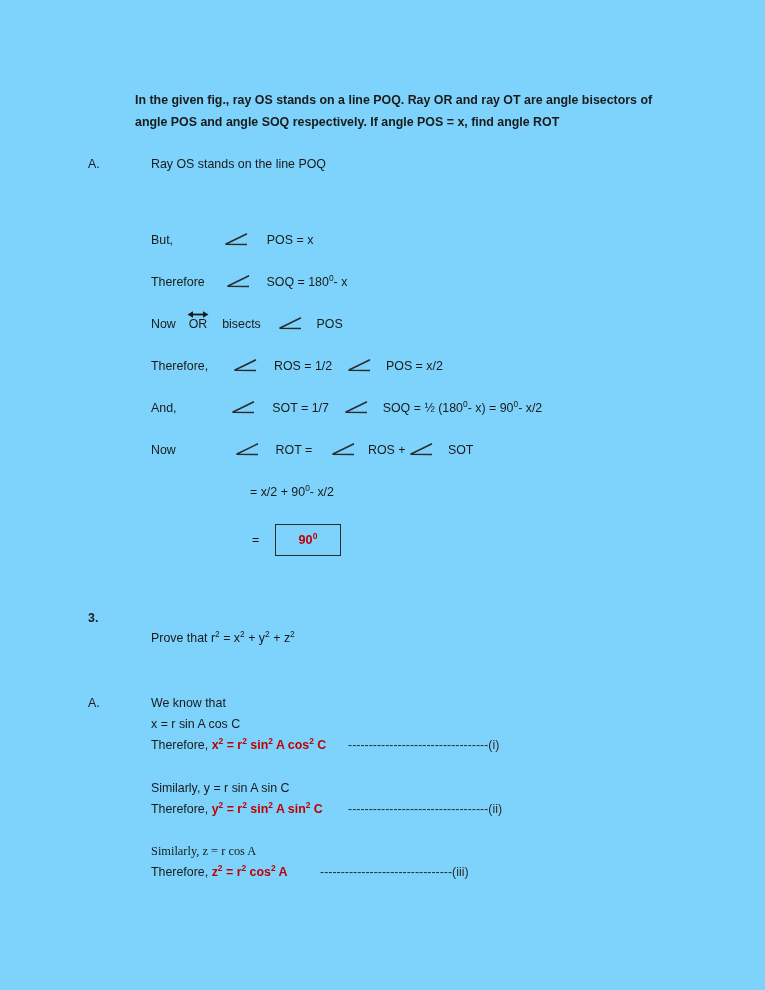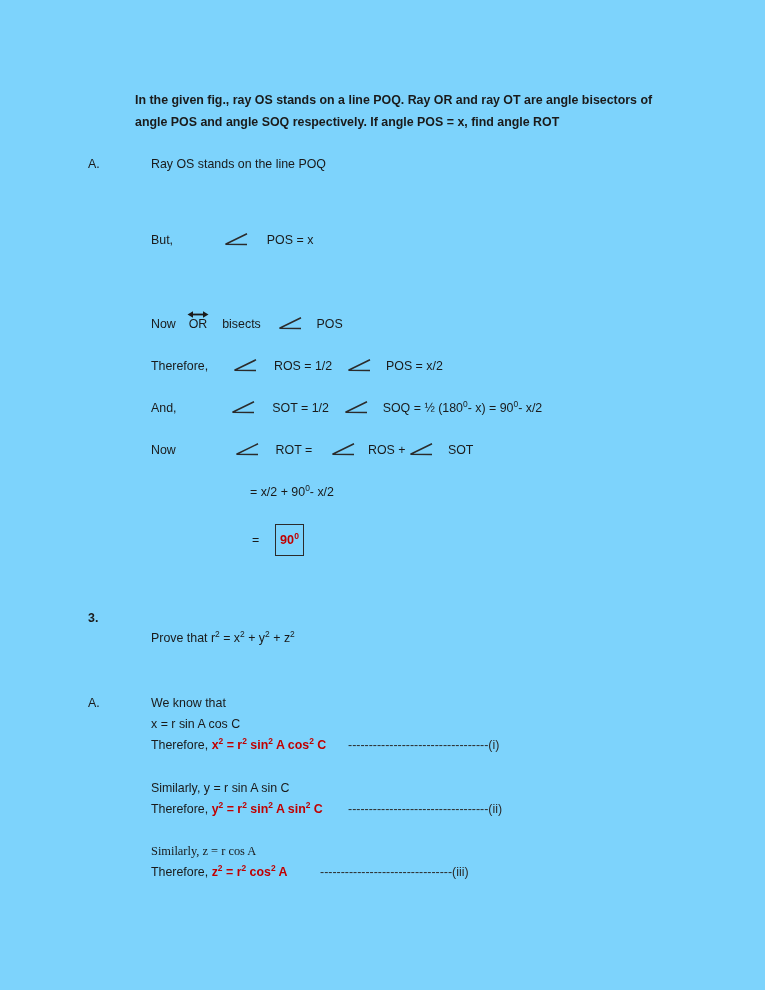--- a/index.html
+++ b/index.html
@@ -64,21 +64,21 @@
     top: -9px;
     width: 22px;
     height: 9px;
   }
 
   
   .answer-box {
     position: absolute;
     left: 275px;
     top: 524px;
-    width: 29px;
+    width: 66px;
     height: 32px;
     border: 1.4px solid #2b2b2b;
     box-sizing: border-box;
     display: flex;
     align-items: center;
     justify-content: center;
   }
   .answer-box .val {
     color: #c00000;
     font-weight: bold;
@@ -113,20 +113,31 @@
     <span style="display:inline-block;width:44px;"></span>
     <span class="angle">
       <svg width="24" height="13" viewBox="0 0 24 13">
           <path d="M23 0.8 L1.5 11.2 L23 11.6" fill="none" stroke="#2b2b2b" stroke-width="1.5"></path>
         </svg>
     </span>
     <span style="display:inline-block;width:12px;"></span>
     <span>POS  = x</span>
   </div>
 
+  <div class="abs body-line text-col" style="top:274px;">
+    <span>Therefore</span>
+    <span style="display:inline-block;width:14px;"></span>
+    <span class="angle">
+      <svg width="24" height="13" viewBox="0 0 24 13">
+          <path d="M23 0.8 L1.5 11.2 L23 11.6" fill="none" stroke="#2b2b2b" stroke-width="1.5"></path>
+        </svg>
+    </span>
+    <span style="display:inline-block;width:10px;"></span>
+    <span><span>SOQ = 180</span><sup>0</sup><span>-  x</span></span>
+  </div>
 
   <div class="abs body-line text-col" style="top:316px;">
     <span>Now</span>
     <span style="display:inline-block;width:6px;"></span>
     <span class="overline-ray">
       <span class="arrow">
         <svg width="22" height="9" viewBox="0 0 22 9">
           <path d="M3.5 4.5 L18.5 4.5" stroke="#1a1a1a" stroke-width="1.8" fill="none"></path>
           <path d="M0.5 4.5 L6 1.2 L6 7.8 Z" fill="#1a1a1a"></path>
           <path d="M21.5 4.5 L16 1.2 L16 7.8 Z" fill="#1a1a1a"></path>
@@ -168,21 +179,21 @@
 
   <div class="abs body-line text-col" style="top:400px;">
     <span>And,</span>
     <span style="display:inline-block;width:48px;"></span>
     <span class="angle">
       <svg width="24" height="13" viewBox="0 0 24 13">
           <path d="M23 0.8 L1.5 11.2 L23 11.6" fill="none" stroke="#2b2b2b" stroke-width="1.5"></path>
         </svg>
     </span>
     <span style="display:inline-block;width:10px;"></span>
-    <span>SOT  = 1/2</span>
+    <span>SOT  = 1/7</span>
     <span style="display:inline-block;width:8px;"></span>
     <span class="angle">
       <svg width="24" height="13" viewBox="0 0 24 13">
           <path d="M23 0.8 L1.5 11.2 L23 11.6" fill="none" stroke="#2b2b2b" stroke-width="1.5"></path>
         </svg>
     </span>
     <span style="display:inline-block;width:8px;"></span>
     <span><span>SOQ = ½  (180</span><sup>0</sup><span>-  x) = 90</span><sup>0</sup><span>-  x/2</span></span>
   </div>
 

